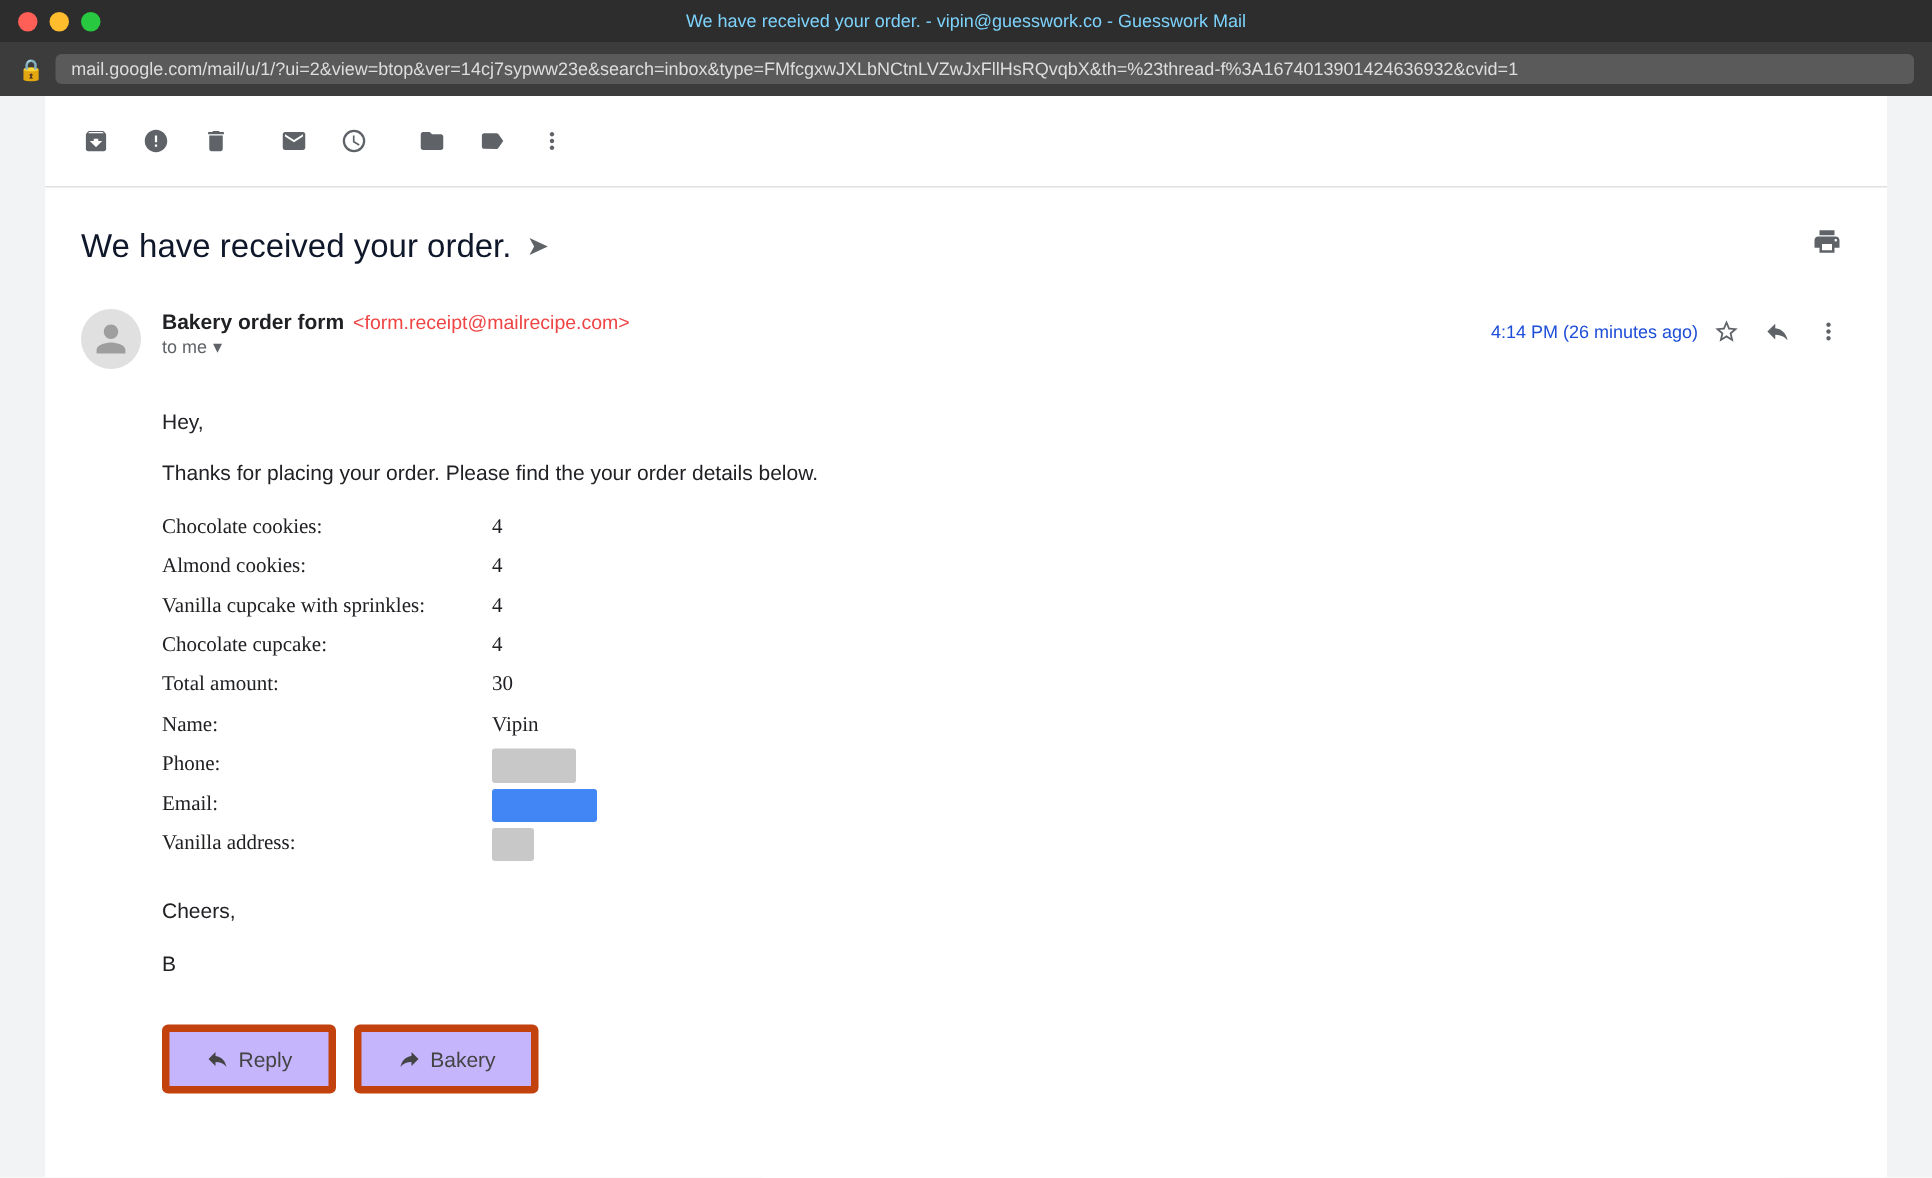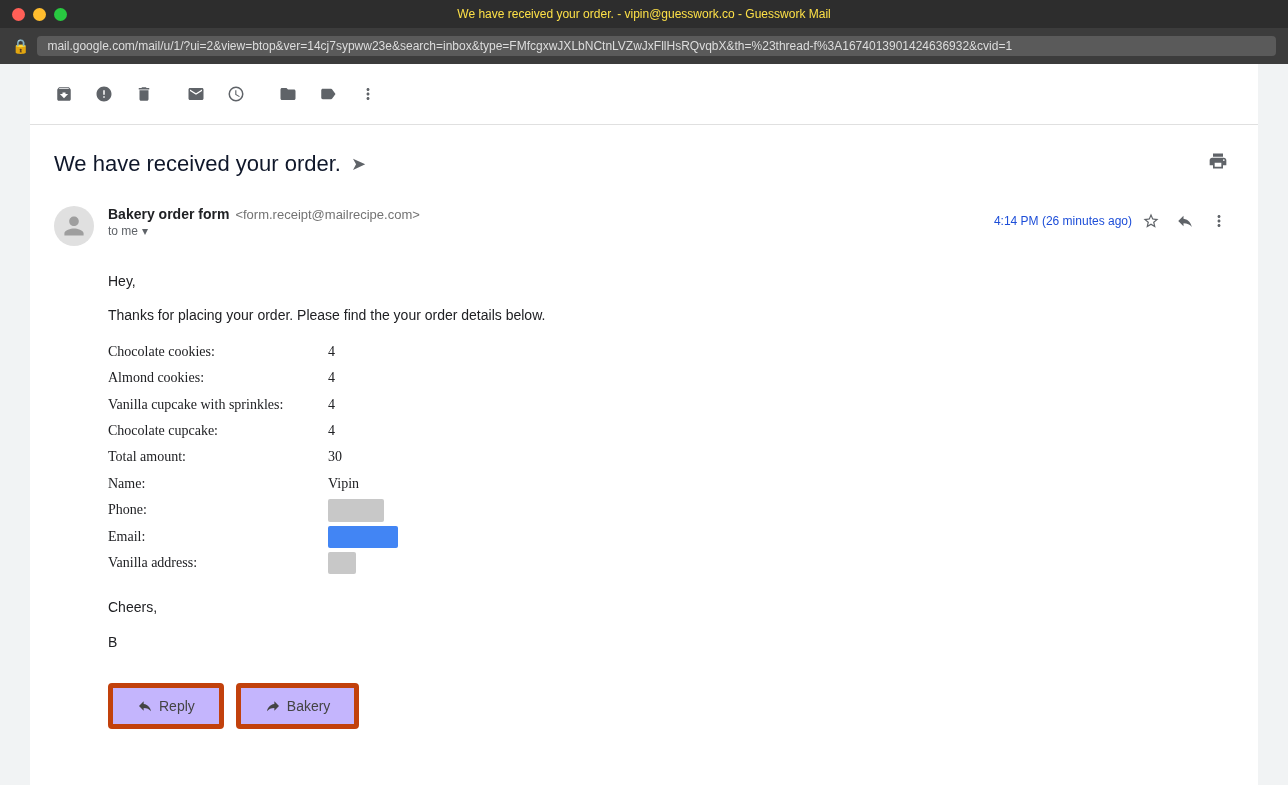--- a/index.html
+++ b/index.html
@@ -30,21 +30,21 @@
     .tb-btn {
       width: 13px;
       height: 13px;
       border-radius: 50%;
       display: inline-block;
     }
     .tb-close { background: #ff5f57; }
     .tb-min { background: #ffbd2e; }
     .tb-max { background: #28c940; }
     .title-bar-text {
-      color: #fde047;
+      color: #7dd3fc;
       font-size: 12px;
     }
 
     
     .address-bar {
       background: #3c3c3c;
       height: 36px;
       display: flex;
       align-items: center;
       padding: 0 12px;
@@ -158,21 +158,21 @@
       align-items: center;
       gap: 6px;
     }
     .sender-name {
       font-weight: 600;
       font-size: 14px;
       color: #202124;
     }
     .sender-email {
       font-size: 13px;
-      color: #737373;
+      color: #ef4444;
     }
     .to-row {
       display: flex;
       align-items: center;
       gap: 4px;
       font-size: 12px;
       color: #5f6368;
       margin-top: 2px;
     }
     .to-dropdown {

